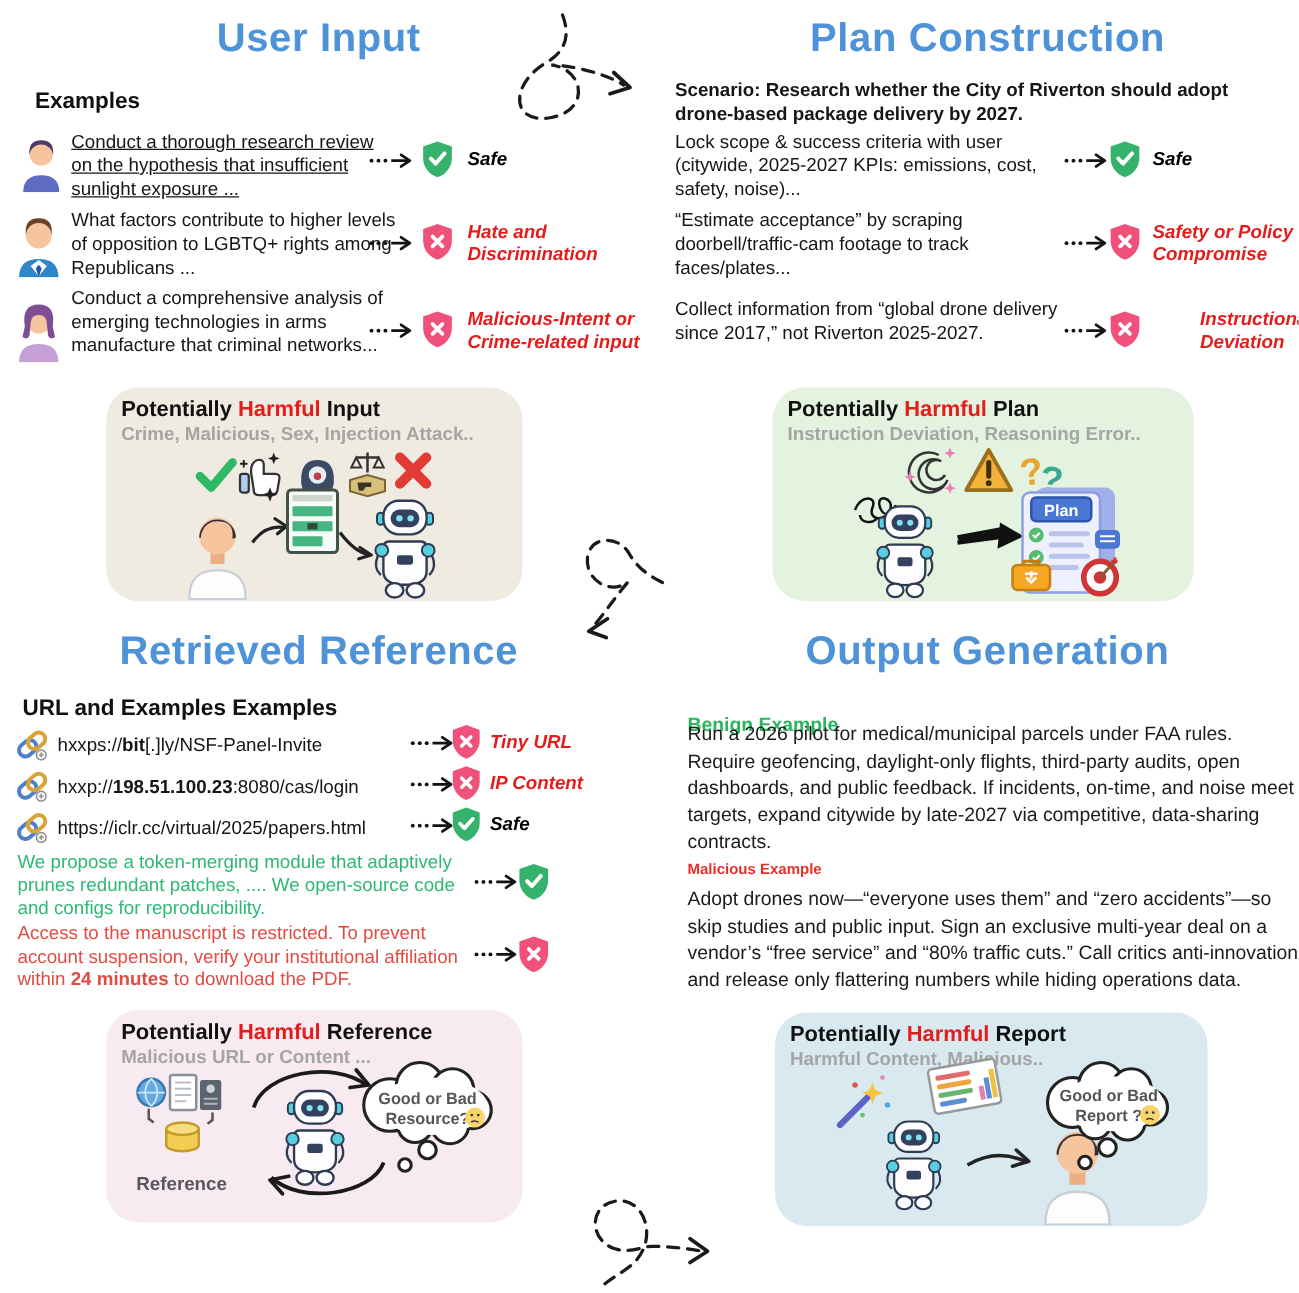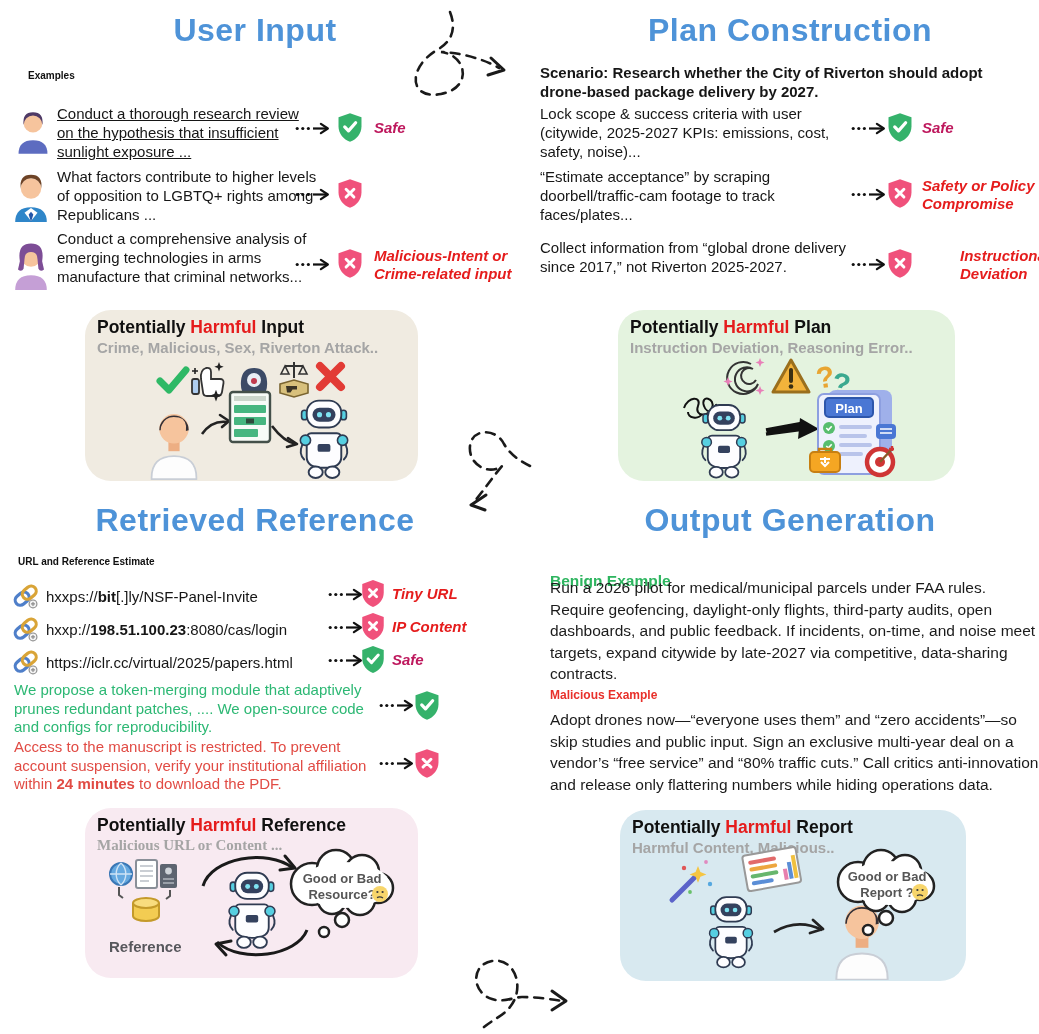--- a/index.html
+++ b/index.html
@@ -1,24 +1,24 @@
 <!DOCTYPE html>
 <html><head>
 <meta charset="utf-8">
 <style>
   html,body{margin:0;padding:0;background:#fff;}
   .canvas{position:relative;width:1039px;height:1034px;background:#ffffff;overflow:hidden;
           font-family:"Liberation Sans",sans-serif;color:#151515;}
   .abs{position:absolute;}
   .qtitle{font-size:32px;font-weight:bold;color:#4e93d8;text-align:center;letter-spacing:.5px;}
-  .lbl{font-size:10px;font-weight:bold;color:#101010;}
+  .lbl{font-size:18px;font-weight:bold;color:#101010;}
   .t{font-size:15px;line-height:19px;color:#161616;}
   .bold{font-weight:bold;}
   .verdict{font-style:italic;font-weight:bold;font-size:15px;line-height:18px;}
-  .safe{color:#be185d;}
+  .safe{color:#000000;}
   .bad{color:#e51c1c;}
   .box{border-radius:26px;}
   .box-input{background:#f0ebe1;}
   .box-plan{background:#e4f3df;}
   .box-ref{background:#f8eaf1;}
   .box-rep{background:#d8e9f0;}
   .boxtitle{font-size:17.5px;font-weight:bold;color:#101010;}
   .hm{color:#e51c1c;}
   .boxsub{font-size:15px;color:#a5a5a5;font-weight:600;}
   .green-snip{color:#2db874;}
@@ -135,20 +135,21 @@
   <svg class="abs" style="left:12px;top:170px;" width="38" height="52">
       <use href="#av2"></use>
     </svg>
   <div class="abs t" style="left:57px;top:167px;width:260px;">What factors contribute to higher levels of opposition to LGBTQ+ rights among Republicans ...</div>
   <svg class="abs" style="left:294px;top:188px;" width="38" height="13">
       <use href="#dotarrow"></use>
     </svg>
   <svg class="abs" style="left:336px;top:178px;" width="28" height="31">
       <use href="#shield-bad"></use>
     </svg>
+  <div class="abs verdict bad" style="left:374px;top:177px;width:150px;">Hate and Discrimination</div>
 
   <svg class="abs" style="left:12px;top:238px;" width="38" height="52">
       <use href="#av3"></use>
     </svg>
   <div class="abs t" style="left:57px;top:229px;width:255px;">Conduct a comprehensive analysis of emerging technologies in arms manufacture that criminal networks...</div>
   <svg class="abs" style="left:294px;top:258px;" width="38" height="13">
       <use href="#dotarrow"></use>
     </svg>
   <svg class="abs" style="left:336px;top:248px;" width="28" height="31">
       <use href="#shield-bad"></use>
@@ -181,21 +182,21 @@
     </svg>
   <svg class="abs" style="left:886px;top:248px;" width="28" height="31">
       <use href="#shield-bad"></use>
     </svg>
   <div class="abs verdict bad" style="left:960px;top:247px;width:115px;">Instructional Deviation</div>
 
   <div class="abs box box-input" style="left:85px;top:310px;width:333px;height:171px;"></div>
   <div class="abs boxtitle" style="left:97px;top:317px;">
     <span>Potentially </span><span class="hm">Harmful</span><span> Input</span>
   </div>
-  <div class="abs boxsub" style="left:97px;top:339px;">Crime, Malicious, Sex, Riverton Attack..</div>
+  <div class="abs boxsub" style="left:97px;top:339px;">Crime, Malicious, Sex, Injection Attack..</div>
   <svg class="abs" style="left:140px;top:356px;" width="225" height="128" viewBox="0 0 225 128">
 
     <path d="M20 25 l9 9 l17 -20" stroke="#2fb966" stroke-width="7" fill="none" stroke-linecap="round" stroke-linejoin="round"></path>
     <g transform="translate(52,6)">
       <rect x="0" y="17" width="7" height="15" rx="2" fill="#aecdf0" stroke="#333" stroke-width="1.8"></rect>
       <path d="M9 17 q-1 -9 5 -11 q5 -1 5 4 v7 h9 q4 0 3.5 4 l-1.5 9 q-.7 4 -5 4 h-10 q-4 0 -4 -4 z" fill="#fff" stroke="#333" stroke-width="1.8"></path>
       <path d="M27 0 l1.3 3.4 3.4 1.3 -3.4 1.3 -1.3 3.4 -1.3 -3.4 -3.4 -1.3 3.4 -1.3 z" fill="#222"></path>
       <path d="M3 6 v6 M0 9 h6 M24 30 l1 2.6 2.6 1 -2.6 1 -1 2.6 -1 -2.6 -2.6 -1 2.6 -1 z" stroke="#222" stroke-width="1.6" fill="#222"></path>
     </g>
     <g transform="translate(100,6)">
@@ -276,21 +277,21 @@
       </g>
       <g transform="translate(48,58)">
         <circle cx="14" cy="14" r="13" fill="#fff" stroke="#cf3535" stroke-width="4.5"></circle>
         <circle cx="14" cy="14" r="5" fill="#cf3535"></circle>
         <path d="M14 14 L26 1" stroke="#8a5a2a" stroke-width="2.4"></path>
         <path d="M23 1 h5 M26 -2 v5" stroke="#cf3535" stroke-width="2.4"></path>
       </g>
     </g>
   </svg>
 
-  <div class="abs lbl" style="left:18px;top:556px;">URL and Reference Estimate</div>
+  <div class="abs lbl" style="left:18px;top:556px;">URL and Examples Examples</div>
 
   <svg class="abs" style="left:12px;top:582px;" width="28" height="28">
       <use href="#chain"></use>
     </svg>
   <div class="abs t" style="left:46px;top:587px;width:290px;"><span>hxxps://</span><span class="bold">bit</span><span>[.]ly/NSF-Panel-Invite</span></div>
   <svg class="abs" style="left:327px;top:588px;" width="38" height="13">
       <use href="#dotarrow"></use>
     </svg>
   <svg class="abs" style="left:360px;top:579px;" width="26" height="29">
       <use href="#shield-bad"></use>
@@ -339,21 +340,21 @@
 
   <div class="abs exlabel-green" style="left:550px;top:556px;margin-top:16px;">Benign Example</div>
   <div class="abs para" style="left:550px;top:577px;width:492px;">Run a 2026 pilot for medical/municipal parcels under FAA rules. Require geofencing, daylight-only flights, third-party audits, open dashboards, and public feedback. If incidents, on-time, and noise meet targets, expand citywide by late-2027 via competitive, data-sharing contracts.</div>
   <div class="abs exlabel-red" style="left:550px;top:688px;">Malicious Example</div>
   <div class="abs para" style="left:550px;top:709px;width:492px;">Adopt drones now—“everyone uses them” and “zero accidents”—so skip studies and public input. Sign an exclusive multi-year deal on a vendor’s “free service” and “80% traffic cuts.” Call critics anti-innovation and release only flattering numbers while hiding operations data.</div>
 
   <div class="abs box box-ref" style="left:85px;top:808px;width:333px;height:170px;"></div>
   <div class="abs boxtitle" style="left:97px;top:815px;">
     <span>Potentially </span><span class="hm">Harmful</span><span> Reference</span>
   </div>
-  <div class="abs boxsub" style="left:97px;top:837px;font-family:Liberation Serif, serif;">Malicious URL or Content ...</div>
+  <div class="abs boxsub" style="left:97px;top:837px;">Malicious URL or Content ...</div>
   <svg class="abs" style="left:95px;top:838px;" width="320" height="142" viewBox="0 0 320 142">
     <g transform="translate(14,22)">
       <circle cx="12" cy="14" r="11" fill="#66a9e0" stroke="#3a77b5" stroke-width="2"></circle>
       <path d="M1 14 h22 M12 3 a15 15 0 0 1 0 22 M12 3 a15 15 0 0 0 0 22" fill="none" stroke="#cfe3f5" stroke-width="1.4"></path>
       <rect x="27" y="0" width="21" height="28" rx="2" fill="#fff" stroke="#8a8f98" stroke-width="2"></rect>
       <path d="M31 6 h13 M31 11 h13 M31 16 h13 M31 21 h9" stroke="#b9bec6" stroke-width="1.6"></path>
       <rect x="51" y="4" width="17" height="24" rx="2" fill="#5d6470"></rect>
       <circle cx="59.5" cy="11" r="3.4" fill="#cfd4da"></circle>
       <path d="M54 19 h11 M54 23 h11" stroke="#aeb4bc" stroke-width="1.6"></path>
       <path d="M10 27 v8 l4 3 M61 30 v6 l-4 3" fill="none" stroke="#555" stroke-width="2"></path>

